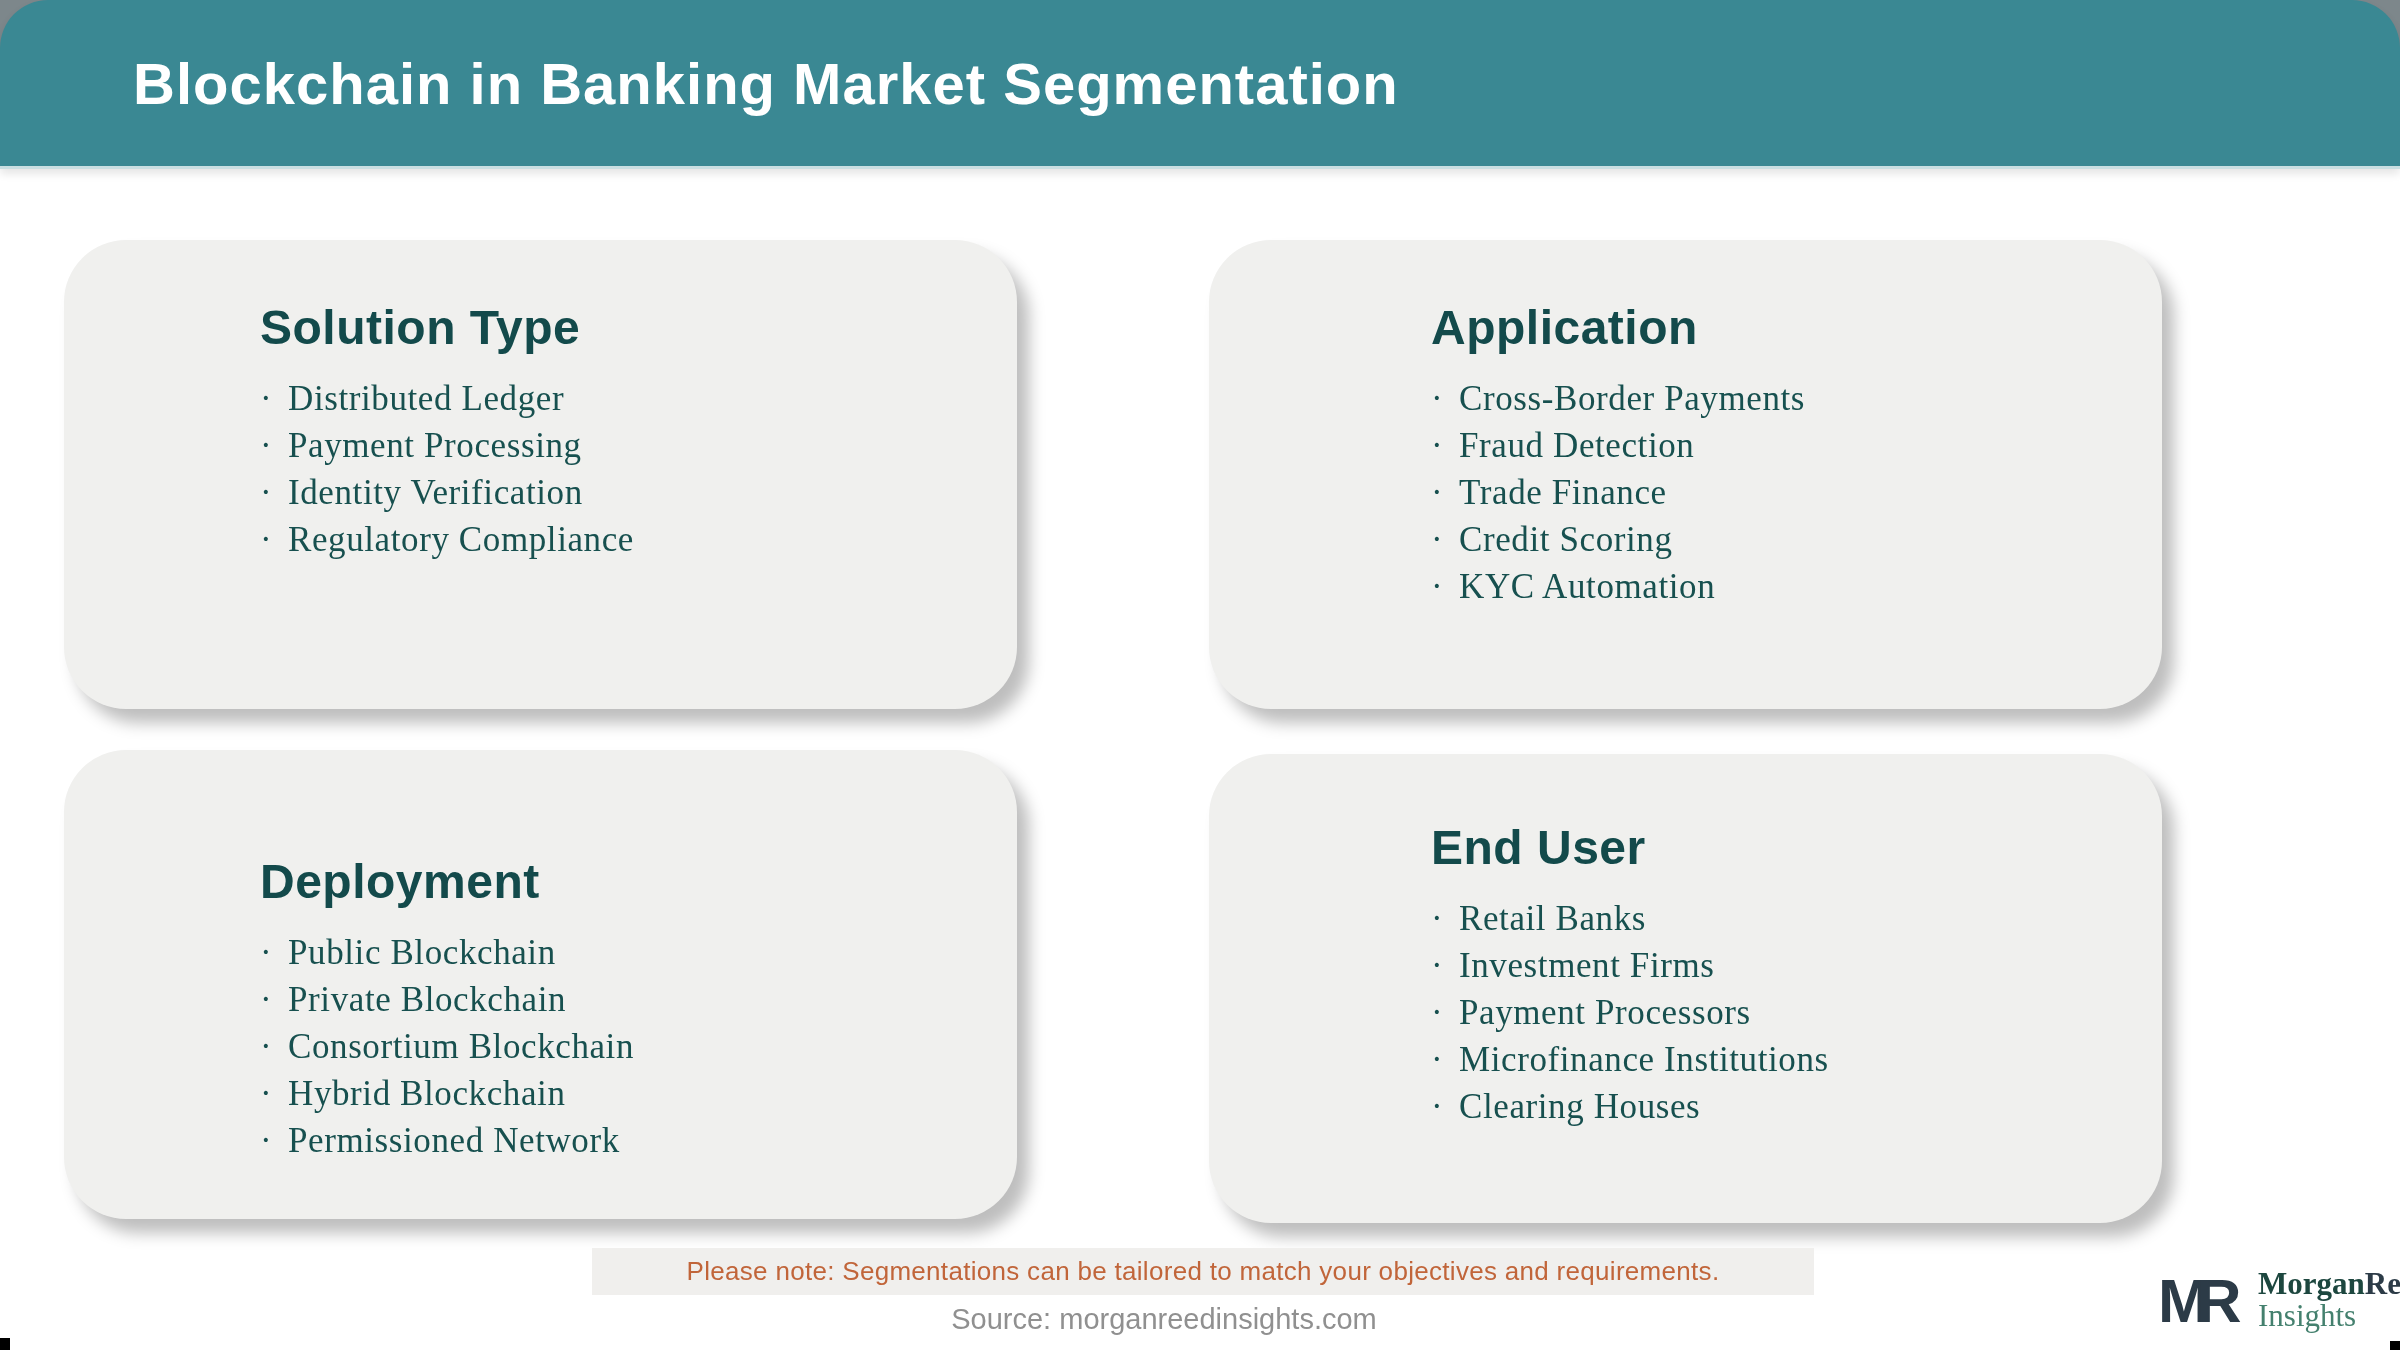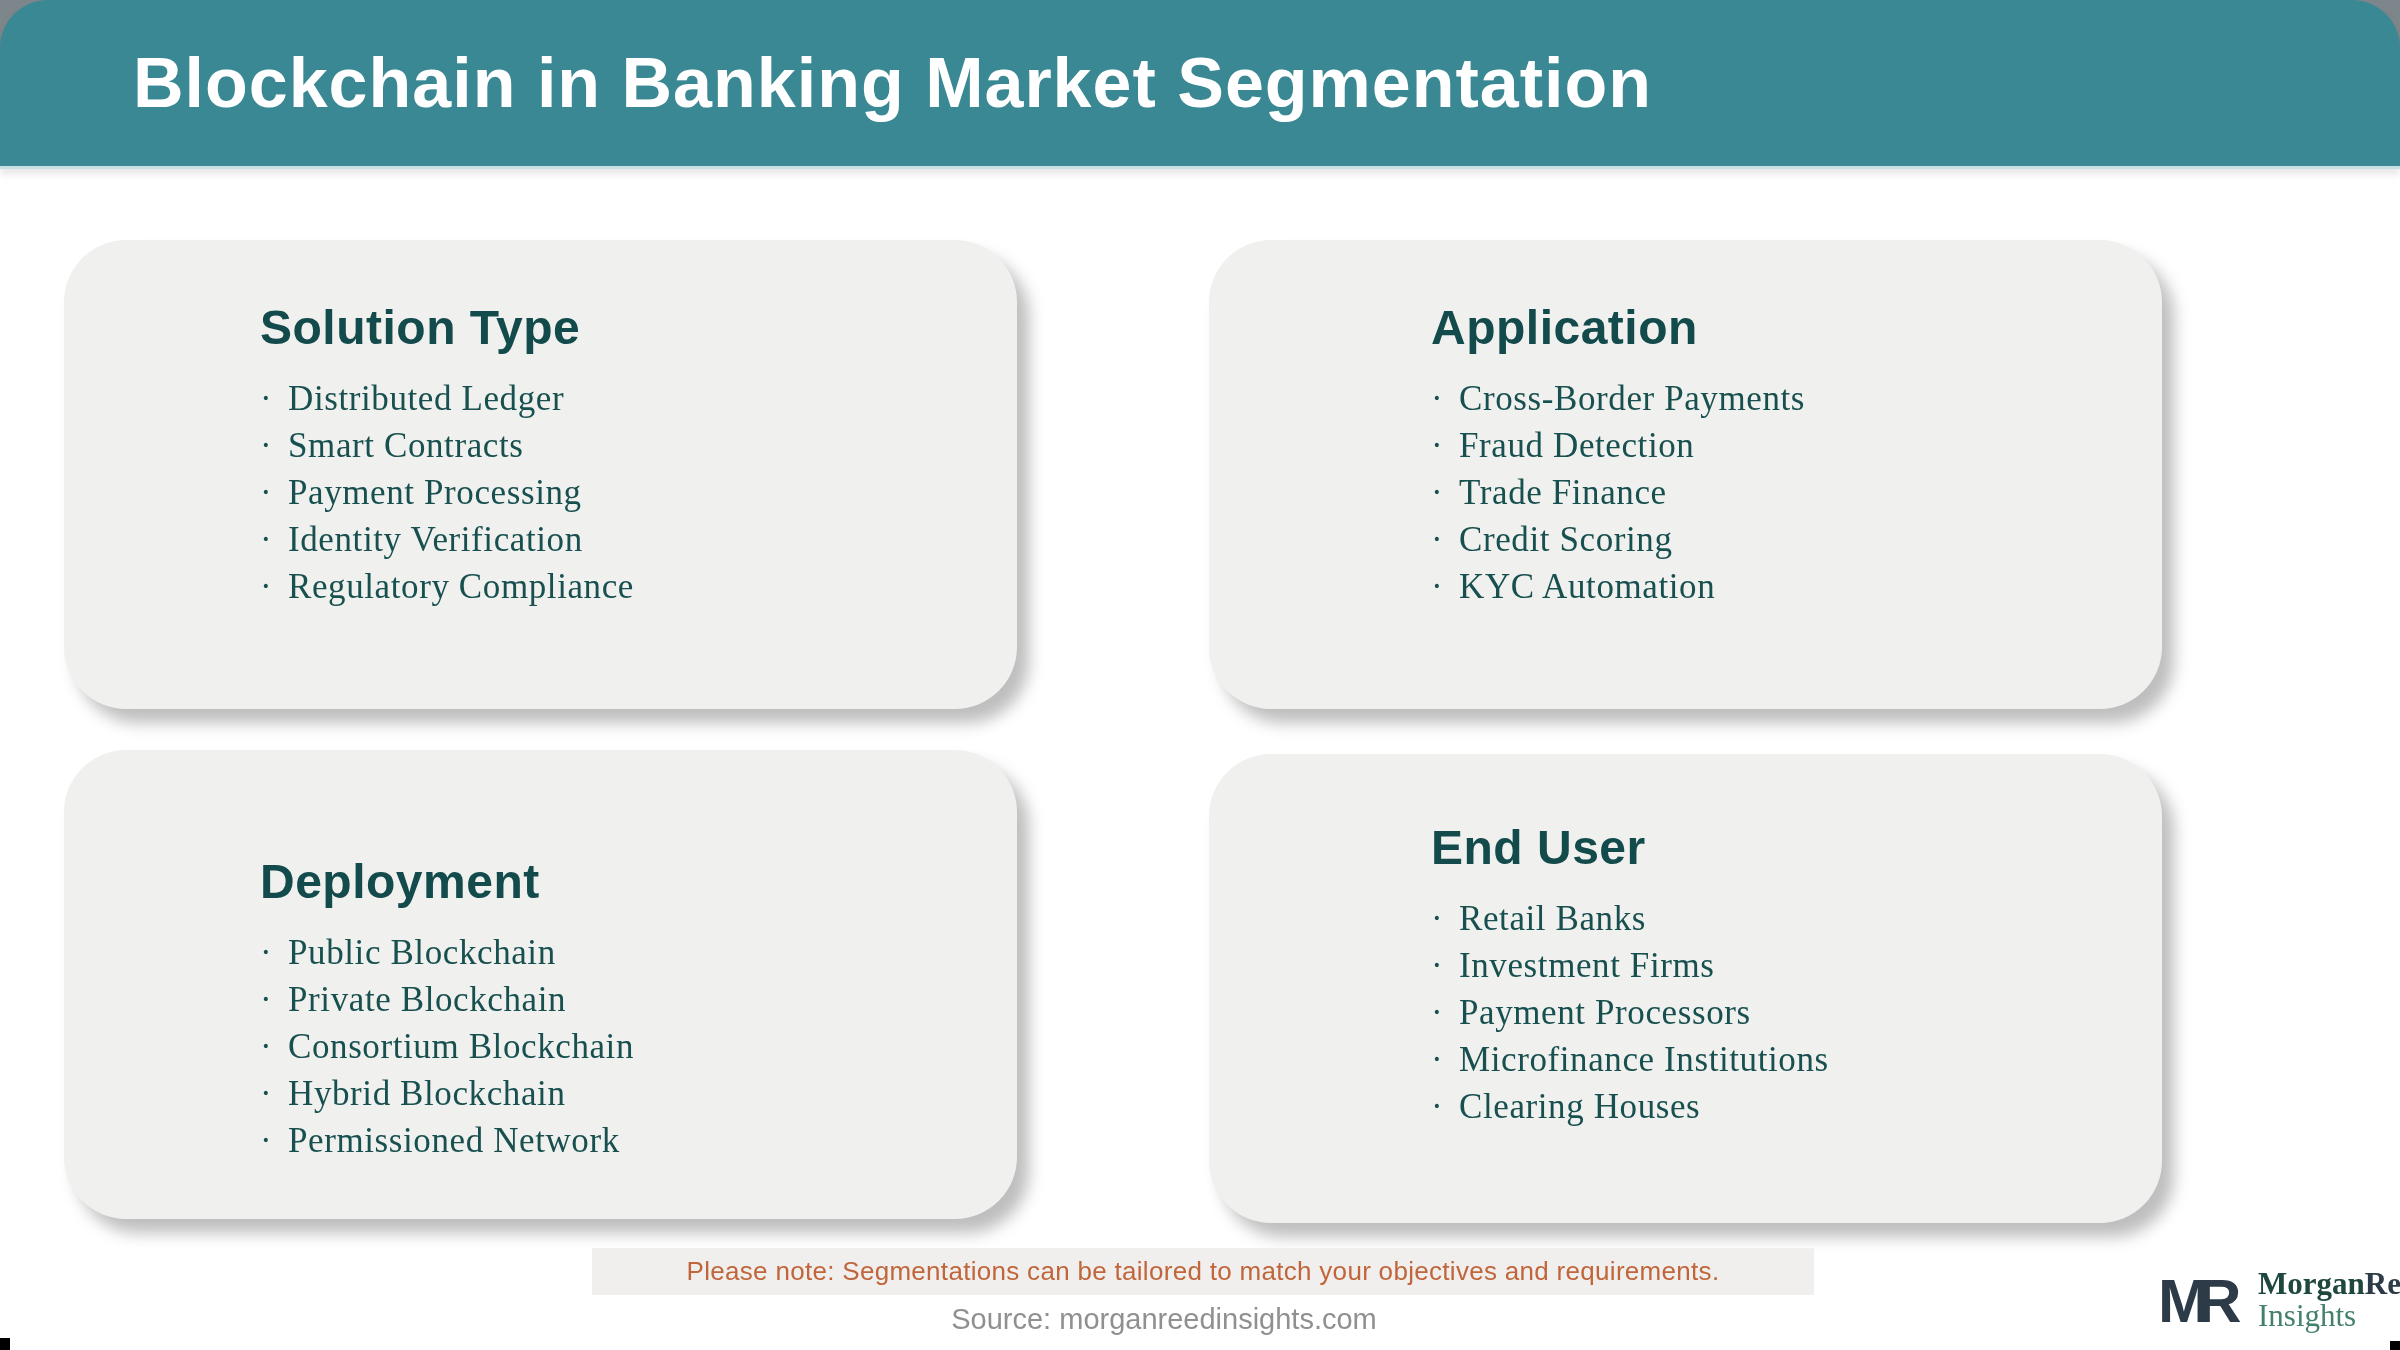--- a/index.html
+++ b/index.html
@@ -22,21 +22,21 @@
     position: absolute; left: 0; top: 0;
     width: 2400px; height: 169px;
     background: #3a8893;
     border-radius: 48px 48px 0 0;
     border-bottom: 3px solid #c9dfe2;
     display: flex; align-items: center;
     box-shadow: 0 5px 8px rgba(0,0,0,0.10);
   }
   .page-title {
     margin-left: 133px;
-    font-size: 70px;
+    font-size: 58px;
     font-weight: 700;
     letter-spacing: 1px;
     color: #ffffff;
   }
 
   
   .card {
     position: absolute;
     width: 953px; height: 469px;
     background: #f0f0ee;
@@ -126,21 +126,20 @@
 <div class="header-underlay"></div>
 
 <header class="header">
   <h1 class="page-title">Blockchain in Banking Market Segmentation</h1>
 </header>
 
 <section class="card" id="card-0">
   <h2 class="card-title">Solution Type</h2>
   <ul>
     <li><span class="bullet">·</span><span>Distributed Ledger</span></li>
-    <li><span class="bullet">·</span><span>Smart Contracts</span></li>
     <li><span class="bullet">·</span><span>Payment Processing</span></li>
     <li><span class="bullet">·</span><span>Identity Verification</span></li>
     <li><span class="bullet">·</span><span>Regulatory Compliance</span></li>
   </ul>
 </section>
 
 <section class="card" id="card-1">
   <h2 class="card-title">Application</h2>
   <ul>
     <li><span class="bullet">·</span><span>Cross-Border Payments</span></li>

